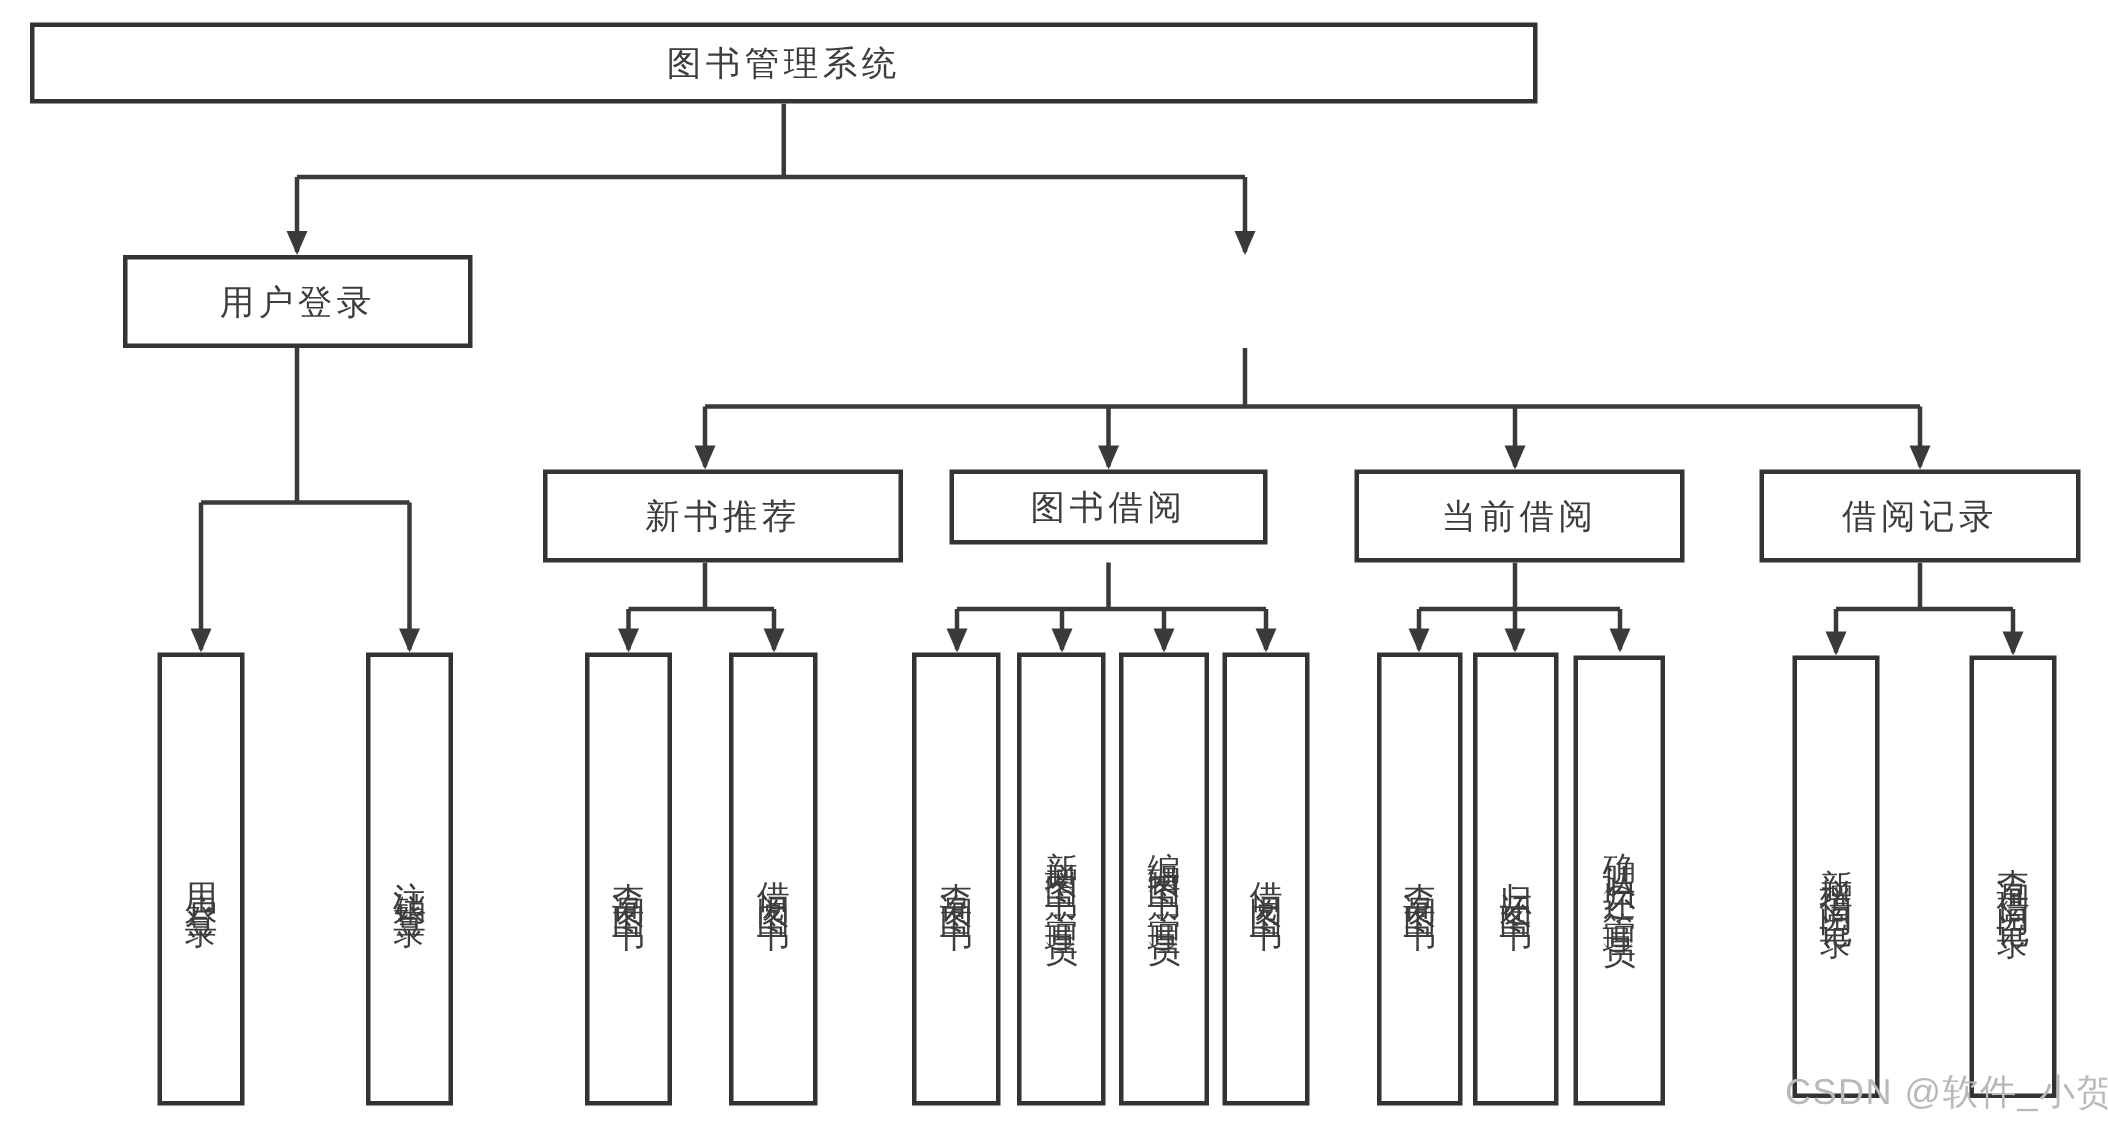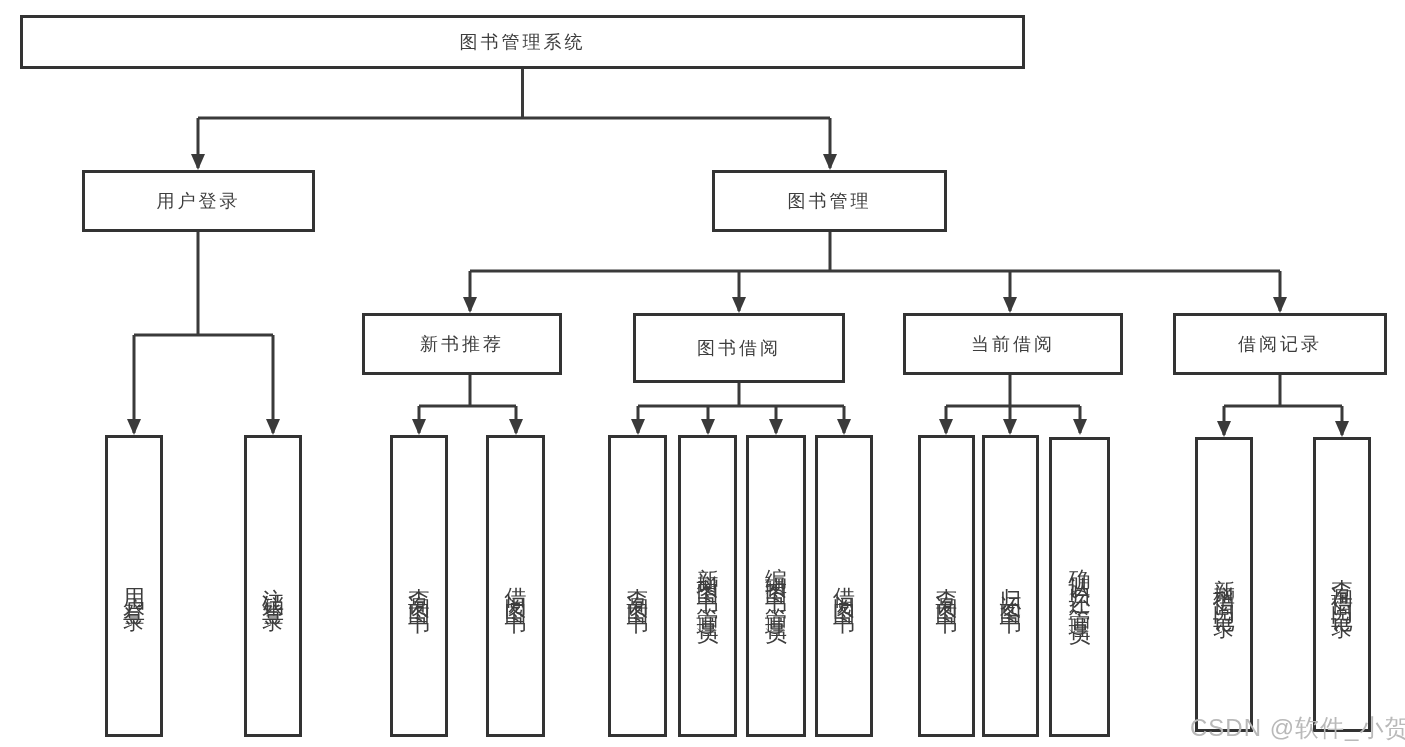--- a/index.html
+++ b/index.html
@@ -20,21 +20,21 @@
     position: absolute;
     background: #ffffff;
     border: 3px solid #333333;
     box-sizing: border-box;
     display: flex;
     align-items: center;
     justify-content: center;
     color: #3d3d3d;
   }
   .hbox .label {
-    font-size: 18px;
+    font-size: 23px;
     letter-spacing: 3px;
     white-space: nowrap;
     text-align: center;
   }
   .vbox .label {
     writing-mode: vertical-rl;
     text-orientation: mixed;
     font-size: 22px;
     letter-spacing: 8px;
     line-height: 1;
@@ -95,28 +95,25 @@
     </g>
   </svg>
 
   <div class="box hbox" style="left:20px; top:15px; width:1005px; height:54px;">
     <span class="label">图书管理系统</span>
   </div>
 
   <div class="box hbox" style="left:82px; top:170px; width:233px; height:62px;">
     <span class="label">用户登录</span>
   </div>
-  <div class="box hbox" style="left:712px; top:170px; width:235px; height:62px;">
-    <span class="label">图书管理</span>
-  </div>
 
-  <div class="box hbox" style="left:362px; top:313px; width:200px; height:62px;">
+  <div class="box hbox" style="left:362px; top:313px; width:240px; height:62px;">
     <span class="label">新书推荐</span>
   </div>
-  <div class="box hbox" style="left:633px; top:313px; width:212px; height:70px;">
+  <div class="box hbox" style="left:633px; top:313px; width:212px; height:50px;">
     <span class="label">图书借阅</span>
   </div>
   <div class="box hbox" style="left:903px; top:313px; width:220px; height:62px;">
     <span class="label">当前借阅</span>
   </div>
   <div class="box hbox" style="left:1173px; top:313px; width:214px; height:62px;">
     <span class="label">借阅记录</span>
   </div>
 
   <div class="box vbox" style="left:105px; top:435px; width:58px; height:302px;">

